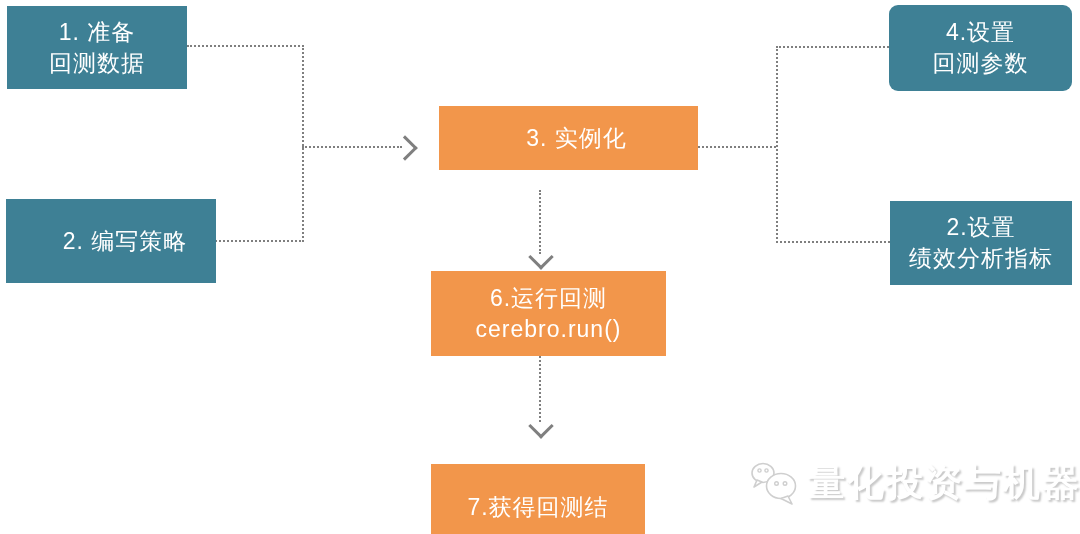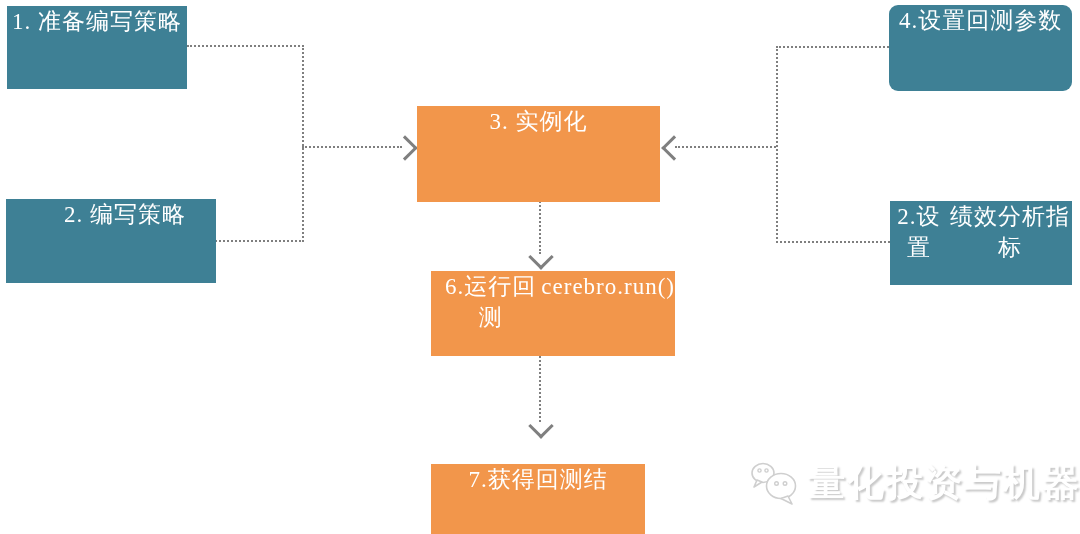--- a/index.html
+++ b/index.html
@@ -7,29 +7,28 @@
     position: relative;
     width: 1080px;
     height: 534px;
     background: #ffffff;
     overflow: hidden;
     font-family: "Liberation Sans", "DejaVu Sans", sans-serif;
   }
   .node {
     position: absolute;
     display: flex;
-    flex-direction: row;
-    align-items: flex-start;
+    flex-direction: column;
+    align-items: center;
     justify-content: center;
     color: #ffffff;
     text-align: center;
     font-size: 23px;
     line-height: 31px;
     letter-spacing: 1px;
-    font-family: Liberation Serif, serif;
   }
   .node.teal  { background: var(--teal, #3E8095); }
   .node.orange{ background: var(--orange, #F2964B); }
 
   .line-h, .line-v { position: absolute; }
   .line-h { border-top: 2px dotted var(--connector, #7F7F7F); height: 0; }
   .line-v { border-left: 2px dotted var(--connector, #7F7F7F); width: 0; }
 
   .chev {
     position: absolute;
@@ -75,42 +74,42 @@
   <div class="line-h" style="left:675px; top:146px; width:101px;"></div>
   <div class="chev left" style="left:665px; top:139px;"></div>
 
   <div class="line-v" style="left:539px; top:190px; height:64px;"></div>
   <div class="chev down" style="left:532px; top:248px;"></div>
   <div class="line-v" style="left:539px; top:356px; height:66px;"></div>
   <div class="chev down" style="left:532px; top:417px;"></div>
 
   <div class="node teal" style="left:7px; top:6px; width:180px; height:83px;">
     <span>1. 准备</span>
-    <span>编写策略</span>
+    <span>回测数据</span>
   </div>
 
   <div class="node teal" style="left:6px; top:199px; width:182px; height:84px;padding-left:28px;">
     <span>2. 编写策略</span>
   </div>
 
-  <div class="node orange" style="left:417px; top:106px; width:243px; height:96px;">
+  <div class="node orange" style="left:439px; top:106px; width:243px; height:64px;padding-left:16px;">
     <span>3. 实例化</span>
   </div>
 
   <div class="node teal" style="left:889px; top:5px; width:183px; height:86px;border-radius:9px;">
     <span>4.设置</span>
     <span>回测参数</span>
   </div>
 
   <div class="node teal" style="left:890px; top:201px; width:182px; height:84px;">
     <span>2.设置</span>
     <span>绩效分析指标</span>
   </div>
 
-  <div class="node orange" style="left:431px; top:271px; width:235px; height:85px;padding-left:9px;">
+  <div class="node orange" style="left:431px; top:271px; width:235px; height:85px;">
     <span>6.运行回测</span>
     <span>cerebro.run()</span>
   </div>
 
   <div class="node orange" style="left:431px; top:464px; width:214px; height:86px;">
     <span>7.获得回测结</span>
   </div>
 
   <div class="watermark">
     <svg width="54" height="54" viewBox="0 0 54 54">

